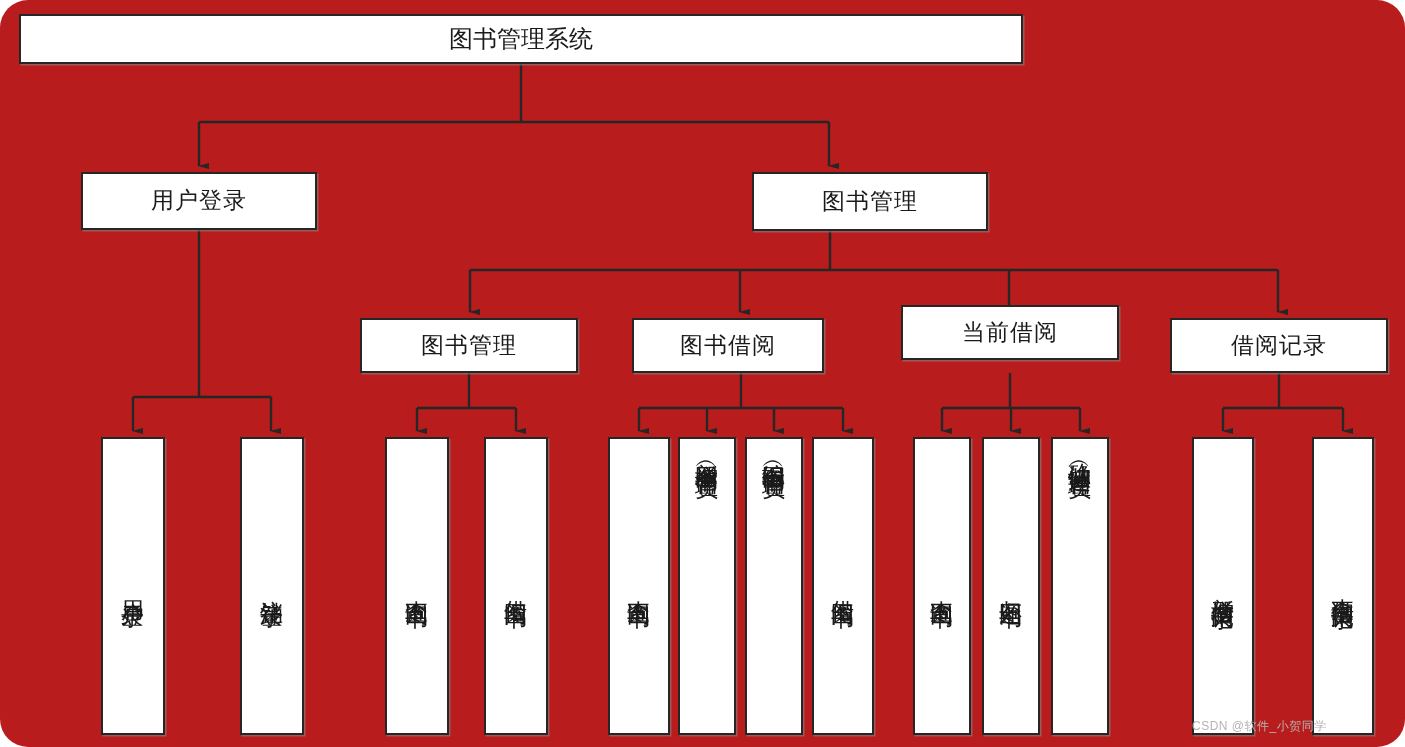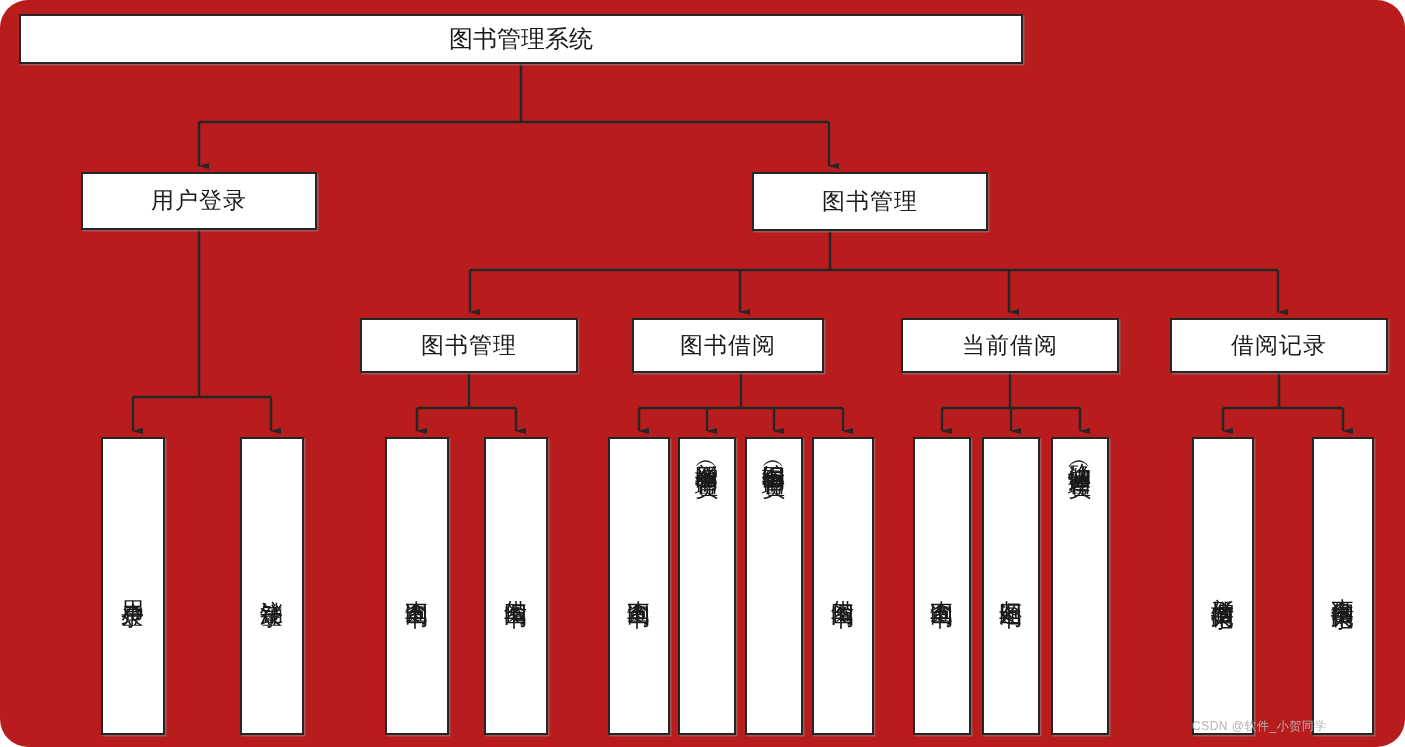--- a/index.html
+++ b/index.html
@@ -135,21 +135,21 @@
   <div class="node h" id="n-l2-1" style="left: 752px; top: 172px; width: 236px; height: 59px;">
       <span>图书管理</span>
     </div>
 
   <div class="node h" id="n-l3-0" style="left: 360px; top: 318px; width: 218px; height: 55px;">
       <span>图书管理</span>
     </div>
   <div class="node h" id="n-l3-1" style="left: 632px; top: 318px; width: 192px; height: 55px;">
       <span>图书借阅</span>
     </div>
-  <div class="node h" id="n-l3-2" style="left: 901px; top: 318px; width: 218px; height: 55px;">
+  <div class="node h" id="n-l3-2" style="left: 901px; top: 305px; width: 218px; height: 55px;">
       <span>当前借阅</span>
     </div>
   <div class="node h" id="n-l3-3" style="left: 1170px; top: 318px; width: 218px; height: 55px;">
       <span>借阅记录</span>
     </div>
 
   <div class="node leaf" id="n-lf-0" style="left: 101px; top: 437px; width: 64px; height: 298px;">
       <span class="vtext">用户登录</span>
     </div>
   <div class="node leaf" id="n-lf-1" style="left: 240px; top: 437px; width: 64px; height: 298px;">

